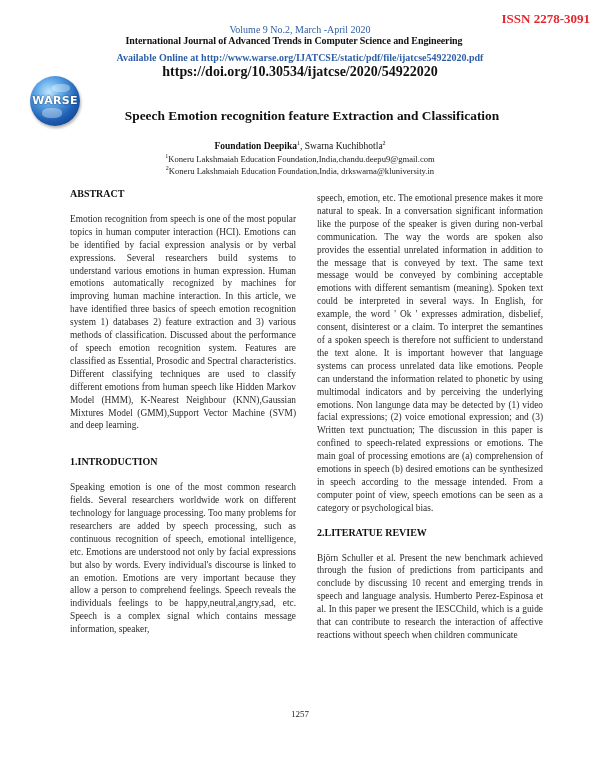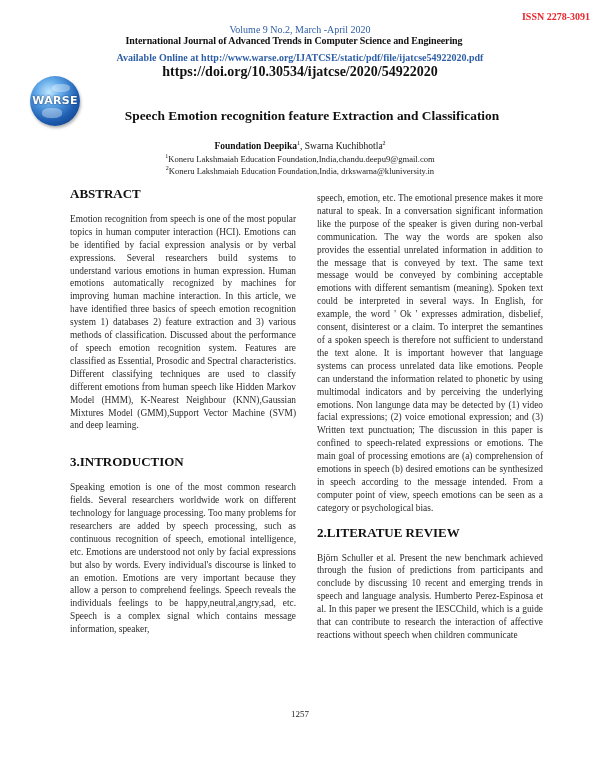--- a/index.html
+++ b/index.html
@@ -1,18 +1,18 @@
 <!DOCTYPE html>
 <html><head>
 <meta charset="utf-8">
 <style>
   html, body { margin: 0; padding: 0; background: #ffffff; }
   body { width: 600px; height: 776px; position: relative; overflow: hidden;
          font-family: "Liberation Serif", "DejaVu Serif", serif; color: #222; }
-  .issn { position: absolute; top: 11px; right: 10px; font-size: 10px; font-weight: bold; color: #e8272d; }
+  .issn { position: absolute; top: 11px; right: 10px; font-size: 13px; font-weight: bold; color: #e8272d; }
   .volume { position: absolute; top: 24px; left: 0; width: 600px; text-align: center; font-size: 10px; font-weight: normal; color: #2e5fa6; }
   .journal { position: absolute; top: 35px; left: 0; width: 588px; text-align: center; font-size: 10px; font-weight: bold; color: #111; letter-spacing: -0.1px; }
   .avail { position: absolute; top: 52px; left: 0; width: 600px; text-align: center; font-size: 10px; font-weight: bold; color: #2e5fa6; }
   .doi { position: absolute; top: 64px; left: 0; width: 600px; text-align: center; font-size: 14px; font-weight: bold; color: #111; }
   .logo { position: absolute; top: 76px; left: 30px; width: 50px; height: 50px; border-radius: 50%;
           background: radial-gradient(circle at 38% 32%, #bfe6ff 0%, #5fa8e8 28%, #1f5fb3 62%, #0c2f6e 100%);
           box-shadow: 1px 2px 3px rgba(0,0,0,0.3); }
   .logo-text { position: absolute; top: 18px; left: 0; width: 50px; text-align: center; font-family: "DejaVu Sans", sans-serif;
                font-size: 11px; font-weight: bold; color: #ffffff; letter-spacing: 0.3px; text-shadow: 0 0 2px #0a2a5c; }
   .land { position: absolute; background: rgba(255,255,255,0.35); border-radius: 40%; }
@@ -20,21 +20,21 @@
            font-size: 13.4px; font-weight: bold; color: #111; }
   .authors { position: absolute; top: 141px; left: 0; width: 600px; text-align: center; font-size: 9.5px; color: #111; }
   .authors b { font-weight: bold; }
   .affil { position: absolute; left: 0; width: 600px; text-align: center; font-size: 8.6px; color: #222; }
   .affil1 { top: 154px; } .affil2 { top: 166px; }
   sup { font-size: 6px; vertical-align: super; line-height: 0; }
   .col { position: absolute; top: 188px; width: 226px; font-size: 9.35px; line-height: 12.9px; color: #2a2a2a; }
   .col.left { left: 70px; }
   .col.right { left: 317px; top: 192px; }
   .col p { margin: 0; text-align: justify; }
-  .heading { font-weight: bold; font-size: 13px; color: #111; margin: 0; }
+  .heading { font-weight: bold; font-size: 10px; color: #111; margin: 0; }
   .gap-m { height: 12px; }
   .kw-label { font-weight: bold; color: #111; }
   .pagenum { position: absolute; top: 709px; left: 0; width: 600px; text-align: center; font-size: 9px; color: #222; }
 </style>
 </head>
 <body>
 
 <div class="issn">ISSN 2278-3091</div>
 <div class="volume">Volume 9 No.2, March -April 2020</div>
 <div class="journal">International Journal of Advanced Trends in Computer Science and Engineering</div>
@@ -54,21 +54,21 @@
 </div>
 <div class="affil affil1"><sup>1</sup><span>Koneru Lakshmaiah Education Foundation,India,chandu.deepu9@gmail.com</span></div>
 <div class="affil affil2"><sup>2</sup><span>Koneru Lakshmaiah Education Foundation,India, drkswarna@kluniversity.in</span></div>
 
 <div class="col left">
   <p class="heading">ABSTRACT</p>
   <div class="gap-m"></div>
   <p>Emotion recognition from speech is one of the most popular topics in human computer interaction (HCI). Emotions can be identified by facial expression analysis or by verbal expressions. Several researchers build systems to understand various emotions in human expression. Human emotions automatically recognized by machines for improving human machine interaction. In this article, we have identified three basics of speech emotion recognition system 1) databases 2) feature extraction and 3) various methods of classification. Discussed about the performance of speech emotion recognition system. Features are classified as Essential, Prosodic and Spectral characteristics. Different classifying techniques are used to classify different emotions from human speech like Hidden Markov Model (HMM), K-Nearest Neighbour (KNN),Gaussian Mixtures Model (GMM),Support Vector Machine (SVM) and deep learning.</p>
   <div class="gap-m"></div>
   <div class="gap-m"></div>
-  <p class="heading">3.INTRODUCTION</p>
+  <p class="heading">1.INTRODUCTION</p>
   <div class="gap-m"></div>
   <p>Speaking emotion is one of the most common research fields. Several researchers worldwide work on different technology for language processing. Too many problems for researchers are added by speech processing, such as continuous recognition of speech, emotional intelligence, etc. Emotions are understood not only by facial expressions but also by words. Every individual's discourse is linked to an emotion. Emotions are very important because they allow a person to comprehend feelings. Speech reveals the individuals feelings to be happy,neutral,angry,sad, etc. Speech is a complex signal which contains message information, speaker,</p>
 </div>
 
 <div class="col right">
   <p>speech, emotion, etc. The emotional presence makes it more natural to speak. In a conversation significant information like the purpose of the speaker is given during non-verbal communication. The way the words are spoken also provides the essential unrelated information in addition to the message that is conveyed by text. The same text message would be conveyed by combining acceptable emotions with different semantism (meaning). Spoken text could be interpreted in several ways. In English, for example, the word ' Ok ' expresses admiration, disbelief, consent, disinterest or a claim. To interpret the semantines of a spoken speech is therefore not sufficient to understand the text alone. It is important however that language systems can process unrelated data like emotions. People can understand the information related to phonetic by using multimodal indicators and by perceiving the underlying emotions. Non langunge data may be detected by (1) video facial expressions; (2) voice emotional expression; and (3) Written text punctuation; The discussion in this paper is confined to speech-related expressions or emotions. The main goal of processing emotions are (a) comprehension of emotions in speech (b) desired emotions can be synthesized in speech according to the message intended. From a computer point of view, speech emotions can be seen as a category or psychological bias.</p>
   <div class="gap-m"></div>
   <p class="heading">2.LITERATUE REVIEW</p>
   <div class="gap-m"></div>
   <p>Björn Schuller et al. Present the new benchmark achieved through the fusion of predictions from participants and conclude by discussing 10 recent and emerging trends in speech and language analysis. Humberto Perez-Espinosa et al. In this paper we present the IESCChild, which is a guide that can contribute to research the interaction of affective reactions without speech when children communicate</p>

